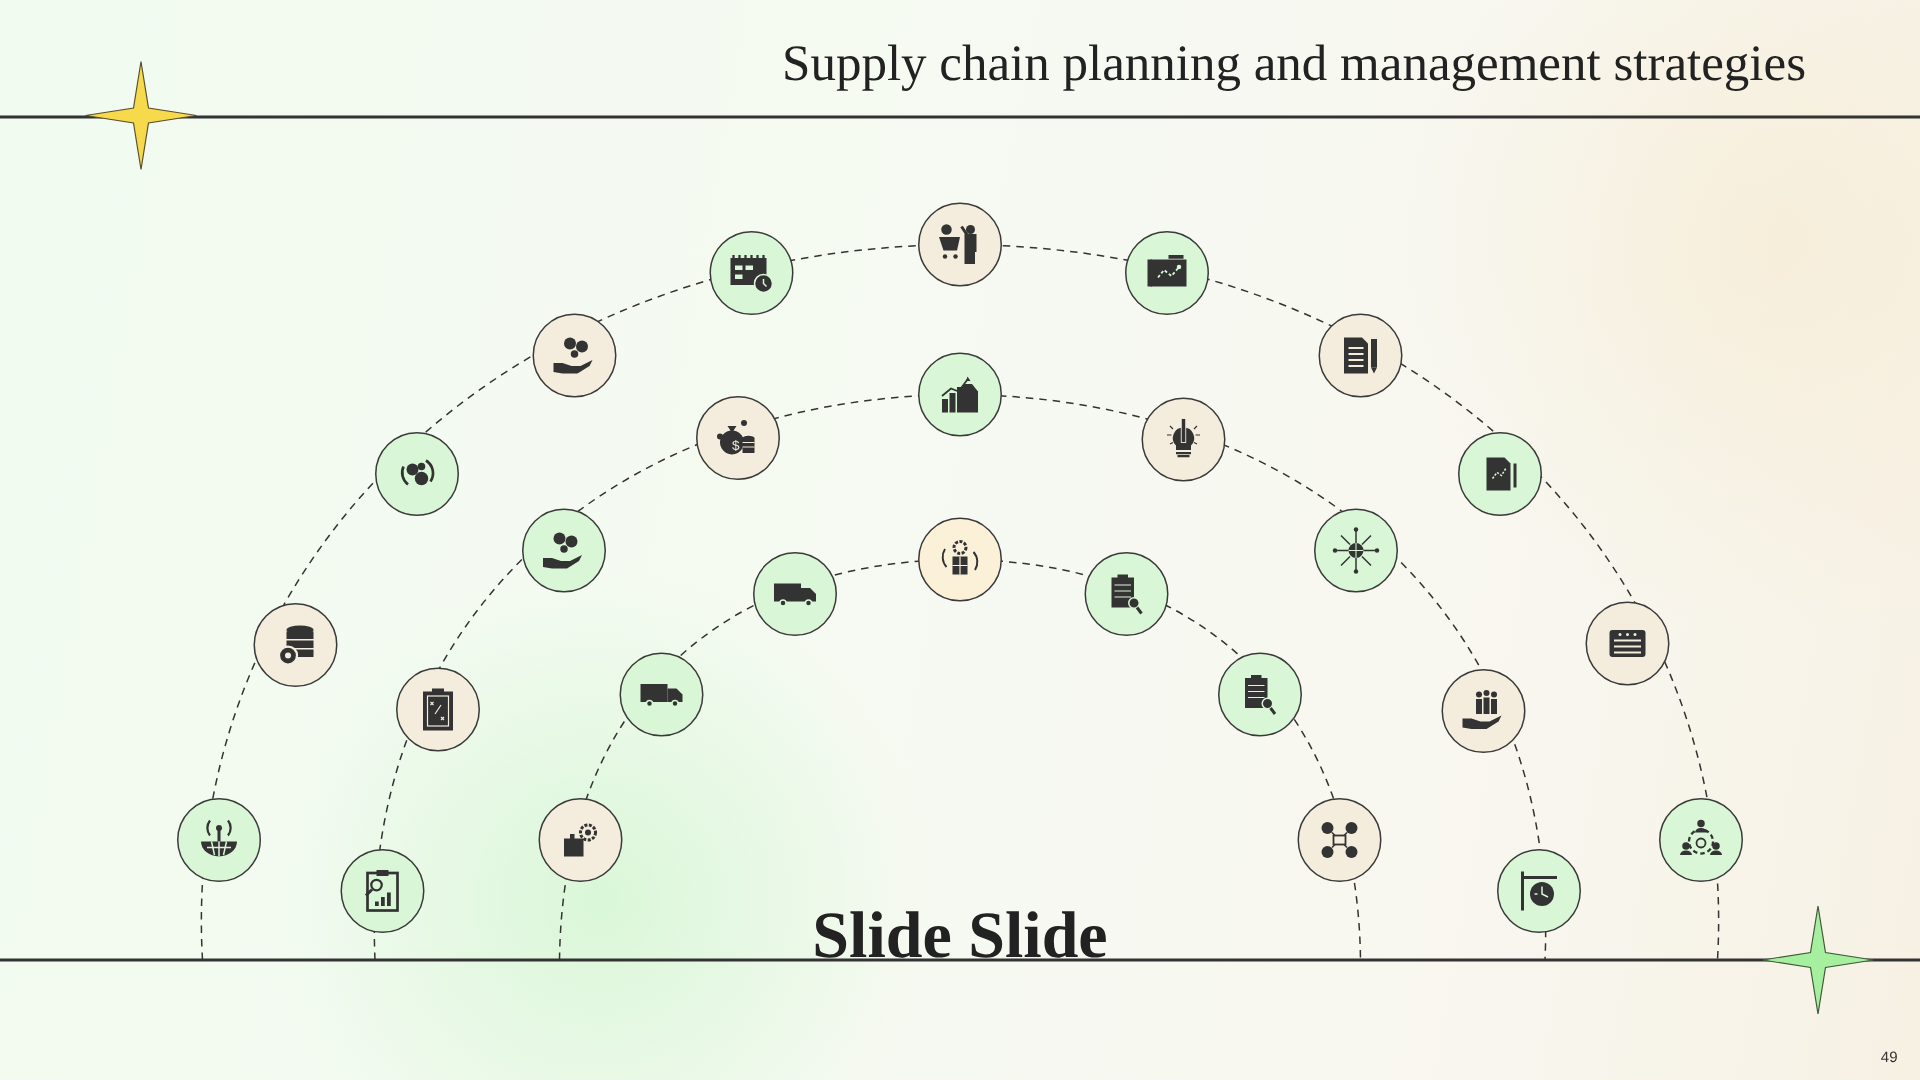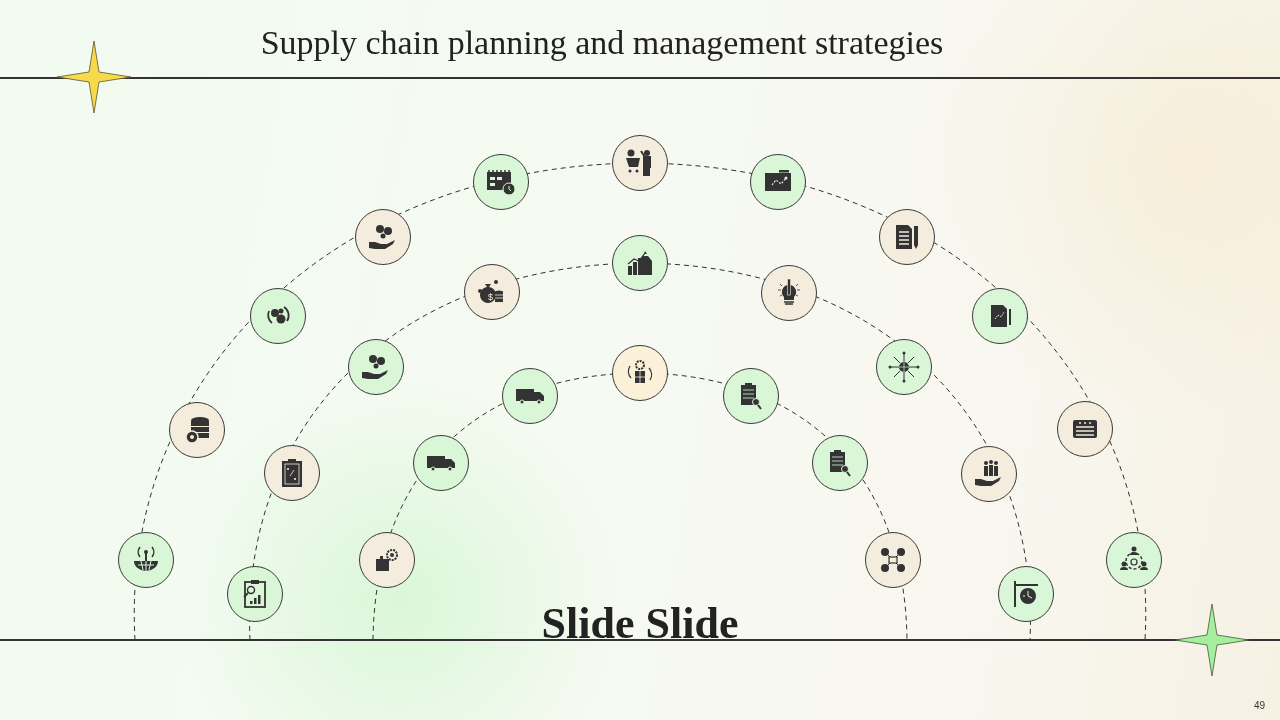--- a/index.html
+++ b/index.html
@@ -2,21 +2,21 @@
 <html><head>
 <meta charset="utf-8">
 <style>
   html,body{margin:0;padding:0;}
   body{width:1280px;height:720px;overflow:hidden;position:relative;
     font-family:"Liberation Serif",serif;
     background:
       radial-gradient(circle at 1180px 160px, rgba(246,233,205,0.55) 0, rgba(246,233,205,0) 260px),
       radial-gradient(circle at 400px 600px, rgba(200,245,200,0.6) 0, rgba(200,245,200,0) 220px),
       linear-gradient(100deg,#f1fbf0 0%,#f6faf2 45%,#f8f7f0 75%,#f7f1e4 100%);}
-  .title{position:absolute;left:0;width:1204px;top:24px;text-align:center;font-size:34px;color:#222;
+  .title{position:absolute;left:0;width:1204px;top:24px;text-align:right;font-size:34px;color:#222;
     font-family:"Liberation Serif",serif;}
   .hline{position:absolute;left:0;width:1280px;height:1.5px;background:#333;}
   .star{position:absolute;}
   .arcs{position:absolute;left:0;top:0;}
   .node{position:absolute;width:56px;height:56px;border-radius:50%;border:1.5px solid #3a3a3a;
     box-sizing:border-box;display:flex;align-items:center;justify-content:center;transform:translate(-50%,-50%);}
   .node.g{background:#d9f7d7;}
   .node.b{background:#f4ecdc;}
   .node.y{background:#fbf0d8;}
   .node svg{width:34px;height:34px;}

